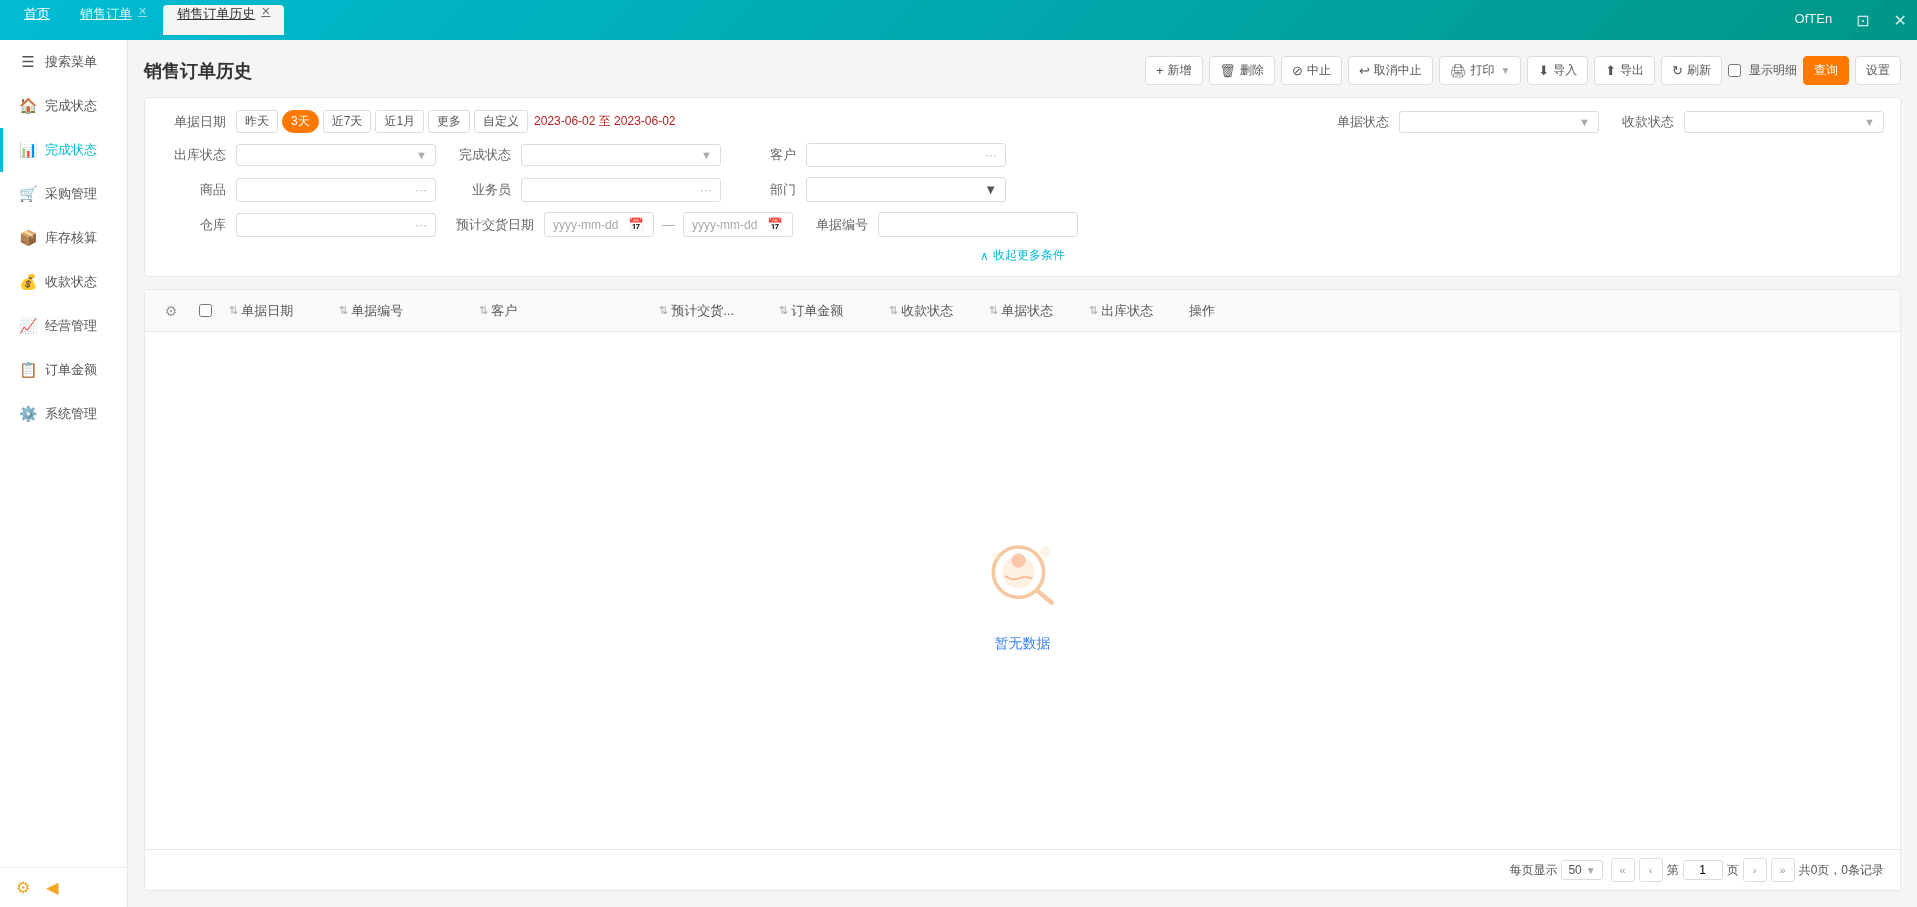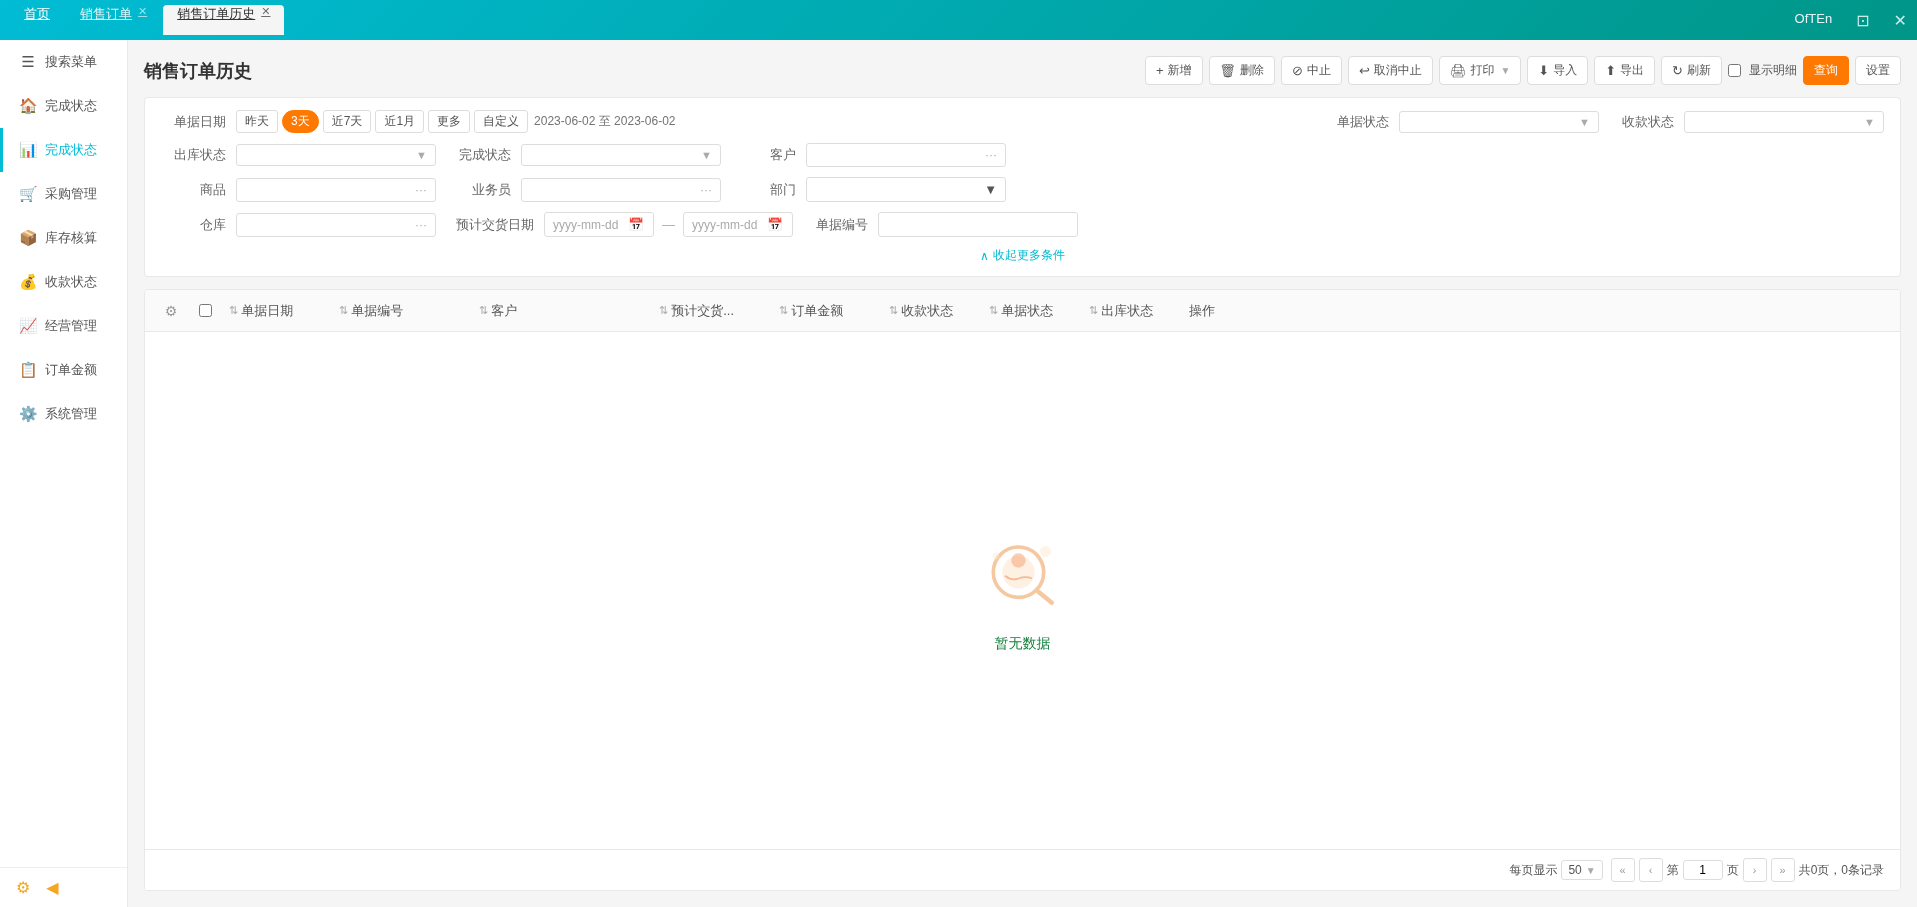--- a/index.html
+++ b/index.html
@@ -201,21 +201,21 @@
       background: #fff;
     }
     .date-quick-btn.active {
       background: #ff7800;
       color: #fff;
       border-color: #ff7800;
       border-radius: 50px;
     }
     .date-range-text {
       font-size: 12px;
-      color: #737373;
+      color: #b91c1c;
     }
     .filter-select {
       display: flex;
       align-items: center;
       border: 1px solid #ddd;
       border-radius: 3px;
       padding: 4px 8px;
       background: #fff;
       cursor: pointer;
       font-size: 13px;
@@ -350,21 +350,21 @@
       justify-content: center;
       color: #ccc;
     }
     .empty-icon {
       width: 90px;
       height: 90px;
       margin-bottom: 16px;
     }
     .empty-text {
       font-size: 14px;
-      color: #15803d;
+      color: #3b82f6;
     }
 
     
     .pagination-bar {
       border-top: 1px solid #e8e8e8;
       padding: 8px 16px;
       display: flex;
       align-items: center;
       justify-content: flex-end;
       gap: 8px;

